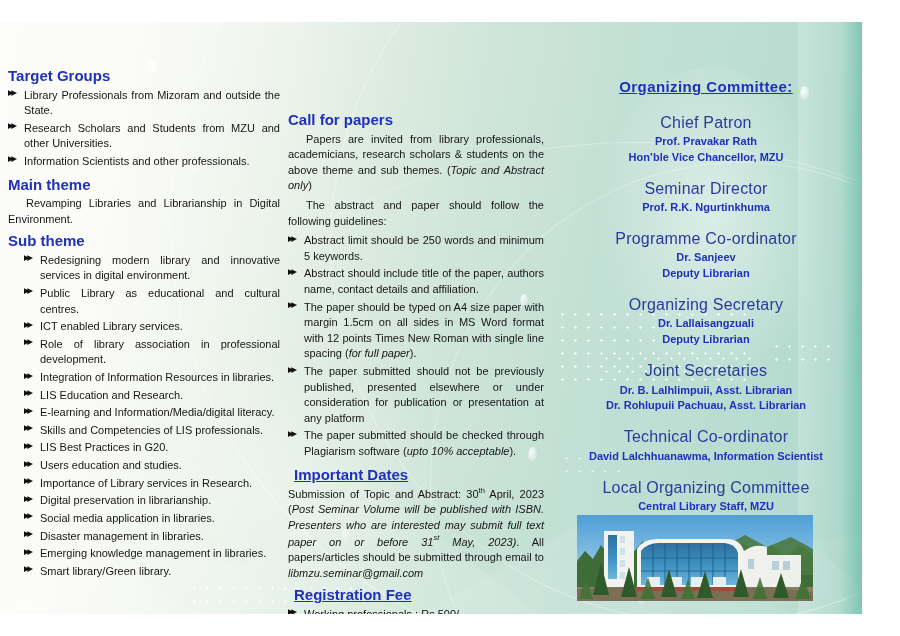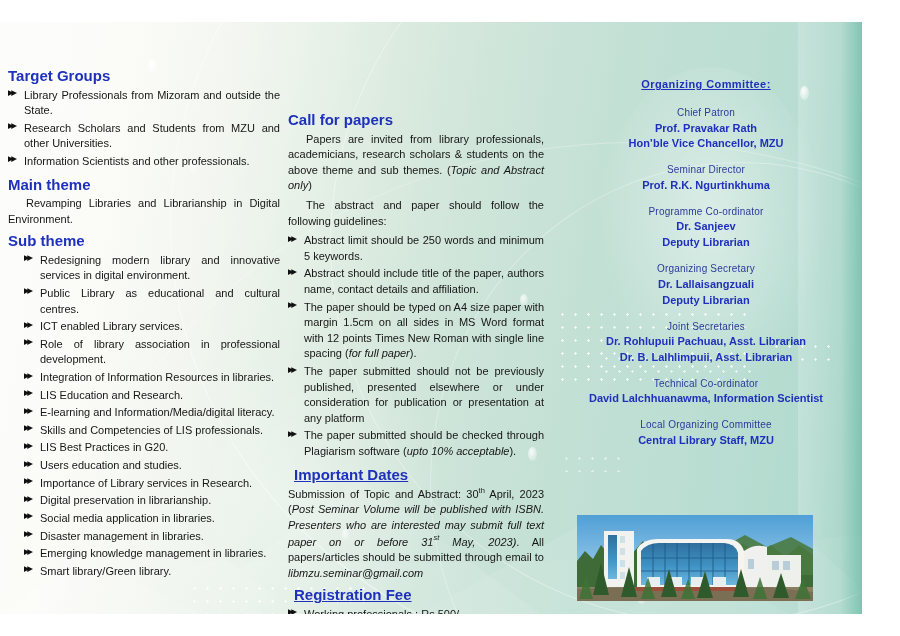--- a/index.html
+++ b/index.html
@@ -176,29 +176,29 @@
   }
   .tight li { margin-bottom: 0.5px; }
 
   i, .it { font-style: italic; }
   sup { font-size: 7.5px; vertical-align: super; }
 
   
   .oc-title {
     color: #1f30bd;
     font-weight: bold;
-    font-size: 11px;
+    font-size: 15px;
     text-decoration: underline;
     letter-spacing: .4px;
     margin-bottom: 16px;
   }
   .oc-block { margin-bottom: 11px; }
   .oc-role {
     color: #2b3a9b;
-    font-size: 10px;
+    font-size: 16px;
     line-height: 1.45;
     letter-spacing: .2px;
   }
   .oc-name {
     color: #1f30bd;
     font-weight: bold;
     font-size: 11px;
     line-height: 1.45;
   }
 
@@ -335,22 +335,22 @@
       </div>
 
       <div class="oc-block">
         <div class="oc-role">Organizing Secretary</div>
         <div class="oc-name">Dr. Lallaisangzuali</div>
         <div class="oc-name">Deputy Librarian</div>
       </div>
 
       <div class="oc-block">
         <div class="oc-role">Joint Secretaries</div>
+        <div class="oc-name">Dr. B. Lalhlimpuii, Asst. Librarian</div>
         <div class="oc-name">Dr. Rohlupuii Pachuau, Asst. Librarian</div>
-        <div class="oc-name">Dr. B. Lalhlimpuii, Asst. Librarian</div>
       </div>
 
       <div class="oc-block">
         <div class="oc-role">Technical Co-ordinator</div>
         <div class="oc-name">David Lalchhuanawma, Information Scientist</div>
       </div>
 
       <div class="oc-block">
         <div class="oc-role">Local Organizing Committee</div>
         <div class="oc-name">Central Library Staff, MZU</div>

